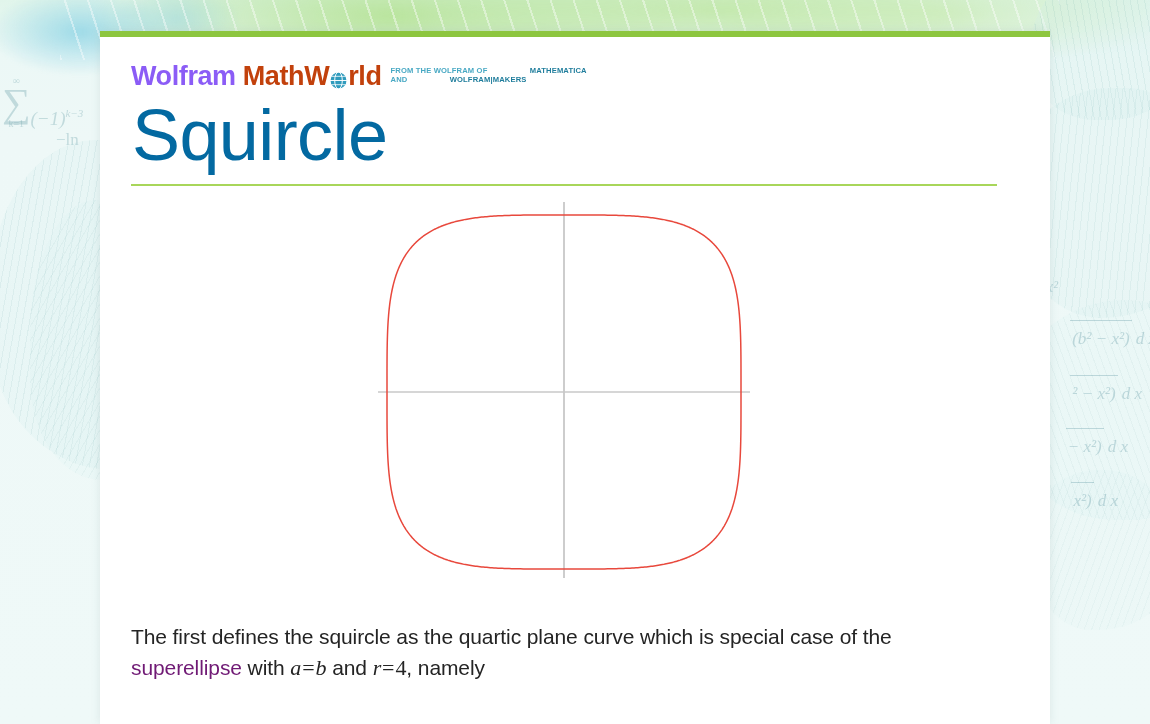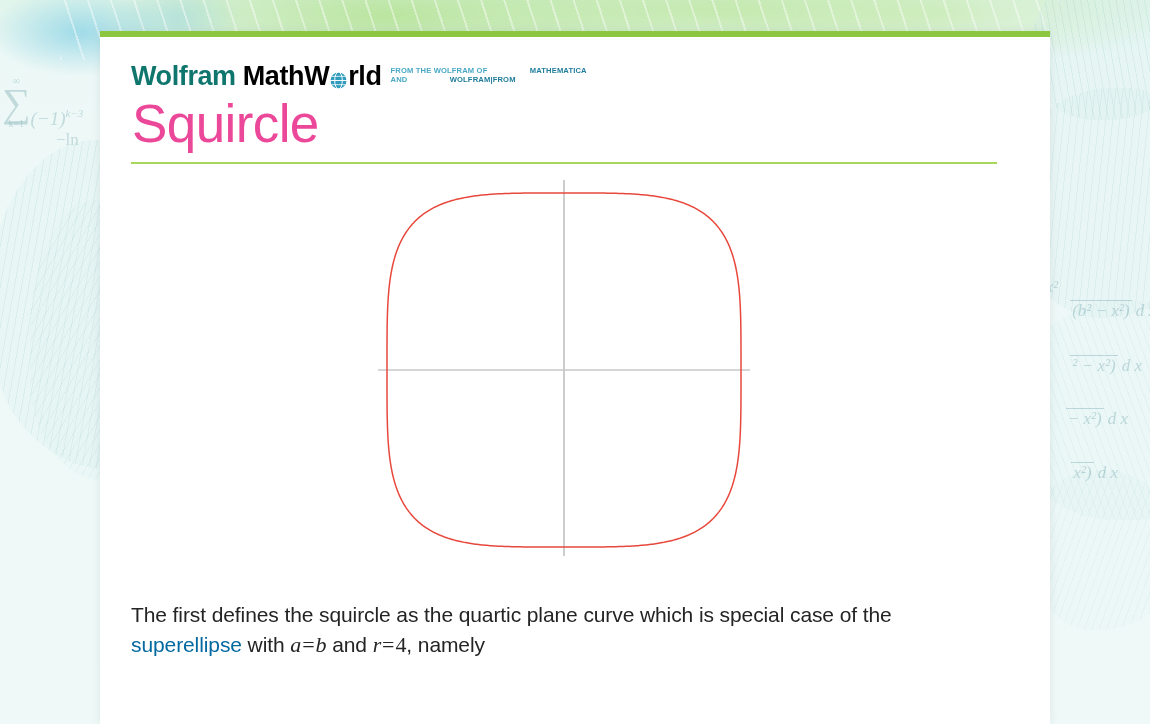--- a/index.html
+++ b/index.html
@@ -140,22 +140,23 @@
     right: -6px;
     color: rgba(90,150,160,0.33);
     font-family: "Liberation Serif", serif;
     font-style: italic;
     font-size: 17px;
     white-space: nowrap;
   }
   .bg-int .frac {
     display: inline-block;
     border-top: 1px solid rgba(90,150,160,0.33);
-    padding: 0 2px;
+    padding: 8px 2px;
     margin-right: 4px;
+    margin-top: 20px;
   }
 
   
   #content-card {
     position: absolute;
     left: 100px;
     top: 31px;
     width: 950px;
     bottom: 0;
     background: #ffffff;
@@ -169,28 +170,28 @@
 
   
   #logo-row {
     display: flex;
     align-items: flex-start;
     gap: 7px;
   }
   #logo-wolfram {
     font-size: 27px;
     font-weight: 700;
-    color: #0f766e;
+    color: #8b5cf6;
     letter-spacing: -0.4px;
     line-height: 1;
   }
   #logo-mathworld {
     font-size: 27px;
     font-weight: 700;
-    color: #000000;
+    color: #c2410c;
     letter-spacing: -0.4px;
     line-height: 1;
     display: flex;
     align-items: center;
   }
   #globe-icon {
     display: inline-block;
     width: 19px;
     height: 19px;
     margin: 0 0px;
@@ -204,44 +205,44 @@
     font-size: 7.6px;
     color: #49a9c4;
     letter-spacing: 0.15px;
     font-weight: 600;
   }
   #logo-tagline b { color: #1f7d9c; font-weight: 700; padding-left: 40px; }
 
   
   #page-title {
     margin: 3px 0 0 1px;
-    font-size: 53px;
+    font-size: 72px;
     font-weight: 400;
-    color: #ec4899;
+    color: #0369a1;
     letter-spacing: -0.6px;
     line-height: 1.18;
   }
   #title-rule {
     margin-top: 6px;
     height: 2px;
     background: #a8d65a;
     width: 866px;
   }
 
   
   .body-par {
     font-size: 21px;
     line-height: 1.42;
     color: #242424;
     letter-spacing: -0.1px;
   }
   #par-intro { margin-top: 26px; }
   #par-first { margin-top: 30px; width: 830px; }
   a.mw-link {
-    color: #0369a1;
+    color: #701a75;
     text-decoration: none;
   }
   .math {
     font-family: "Liberation Serif", serif;
     font-style: italic;
     font-size: 22px;
   }
   .math .op { font-style: normal; padding: 0 1px; }
 
   
@@ -322,21 +323,21 @@
             <ellipse cx="10" cy="10" rx="4" ry="9" fill="none" stroke="#ffffff" stroke-width="1"></ellipse>
             <line x1="1" y1="10" x2="19" y2="10" stroke="#ffffff" stroke-width="1"></line>
             <path d="M2.6 5.6 H17.4" stroke="#ffffff" stroke-width=".85" fill="none"></path>
             <path d="M2.6 14.4 H17.4" stroke="#ffffff" stroke-width=".85" fill="none"></path>
           </svg>
         </span>
           <span>rld</span>
       </span>
       <span id="logo-tagline">
         <span><span>FROM THE WOLFRAM OF </span><b>MATHEMATICA</b></span><br>
-        <span><span>AND </span><b>WOLFRAM|FROM</b></span>
+        <span><span>AND </span><b>WOLFRAM|MAKERS</b></span>
       </span>
     </div>
 
     <h1 id="page-title">Squircle</h1>
     <div id="title-rule"></div>
 
 
     <div id="squircle-figure">
       <svg id="squircle-svg" width="380" height="384" viewBox="0 0 380 384">
         <line x1="1" y1="192" x2="373" y2="192" stroke="#c8c8c8" stroke-width="1.6"></line>

